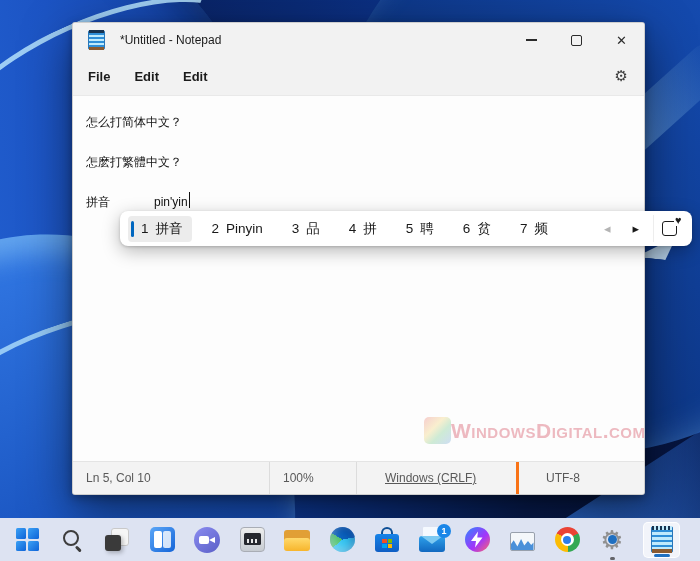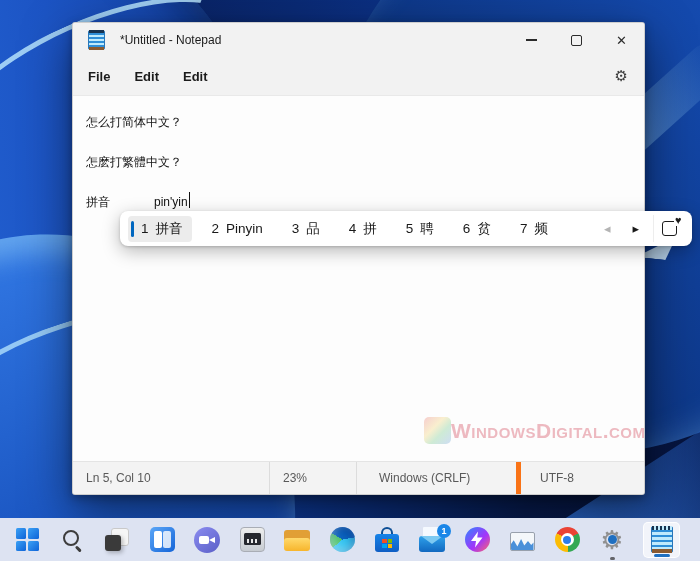--- a/index.html
+++ b/index.html
@@ -56,22 +56,22 @@
   .editor{flex:1 1 auto;background:#fdfdfd;padding:16px 0 0 13px;position:relative;}
   .ed-line{height:20px;line-height:20px;font-size:12px;color:#121212;white-space:pre;}
   .composition{border-bottom:1.6px solid #111;padding-bottom:4px;margin-left:44px;}
   .caret{display:inline-block;width:1.4px;height:16px;background:#111;vertical-align:-2px;margin-left:1px;}
 
   .statusbar{height:32px;background:#f3f3f3;border-top:1px solid #e4e4e4;display:flex;
     align-items:flex-start;flex:0 0 auto;font-size:12px;color:#595959;}
   .st-seg{height:100%;display:flex;align-items:center;box-sizing:border-box;}
   .st-1{width:196px;padding-left:13px;}
   .st-2{width:87px;padding-left:13px;border-left:1px solid #dcdcdc;}
-  .st-3{width:160px;padding-left:22px;border-left:1px solid #dcdcdc;}
-  .st-4{flex:1;padding-left:19px;border-left:5px solid #f97316;}
+  .st-3{width:160px;padding-left:28px;border-left:1px solid #dcdcdc;text-decoration:underline;}
+  .st-4{flex:1;padding-left:27px;border-left:3px solid #f97316;}
 
   
   .ime-bar{position:absolute;left:120px;top:211px;width:572px;height:35px;background:#fff;
     border-radius:8px;box-shadow:0 5px 18px rgba(0,0,0,.28),0 1px 3px rgba(0,0,0,.18);
     display:flex;align-items:center;padding:0 8px;box-sizing:border-box;z-index:50;}
   .cand{display:flex;align-items:center;gap:7px;font-size:13.5px;color:#191919;
     padding:4px 9px;border-radius:4px;margin-right:11px;white-space:nowrap;}
   .cand.selected{background:#ececec;position:relative;padding-left:13px;}
   .cand.selected::before{content:"";position:absolute;left:3px;top:5px;bottom:5px;width:3px;
     border-radius:2px;background:#0067c0;}
@@ -231,21 +231,21 @@
     <div class="editor">
       <div class="ed-line">怎么打简体中文？</div>
       <div class="ed-line"></div>
       <div class="ed-line">怎麽打繁體中文？</div>
       <div class="ed-line"></div>
       <div class="ed-line"><span>拼音</span><span class="composition">pin'yin</span><span class="caret"></span></div>
     </div>
 
     <div class="statusbar">
       <div class="st-seg st-1">Ln 5, Col 10</div>
-      <div class="st-seg st-2">23%</div>
+      <div class="st-seg st-2">100%</div>
       <div class="st-seg st-3">Windows (CRLF)</div>
       <div class="st-seg st-4">UTF-8</div>
     </div>
   </div>
 
   <div class="ime-bar">
     <div class="cand selected">
         <span>1</span>
         <span>拼音</span>
       </div>

